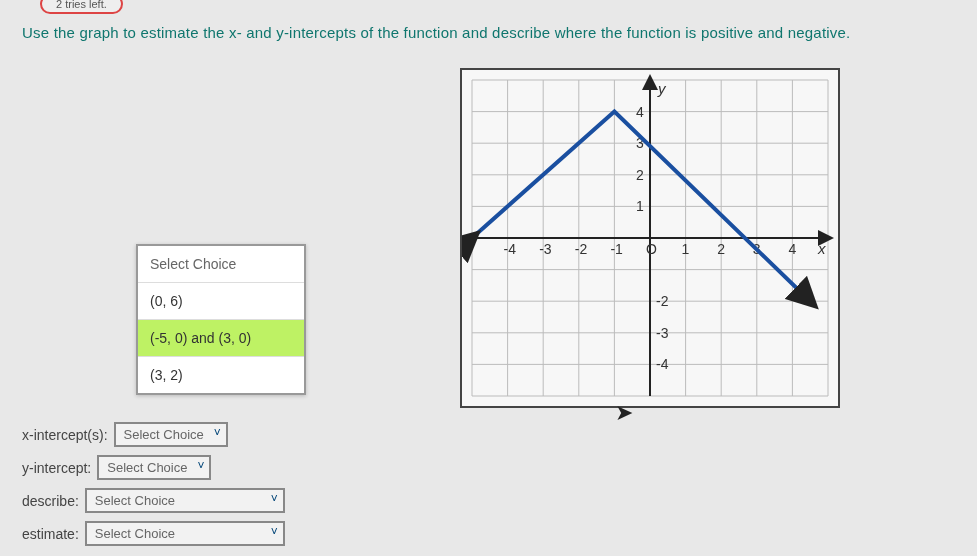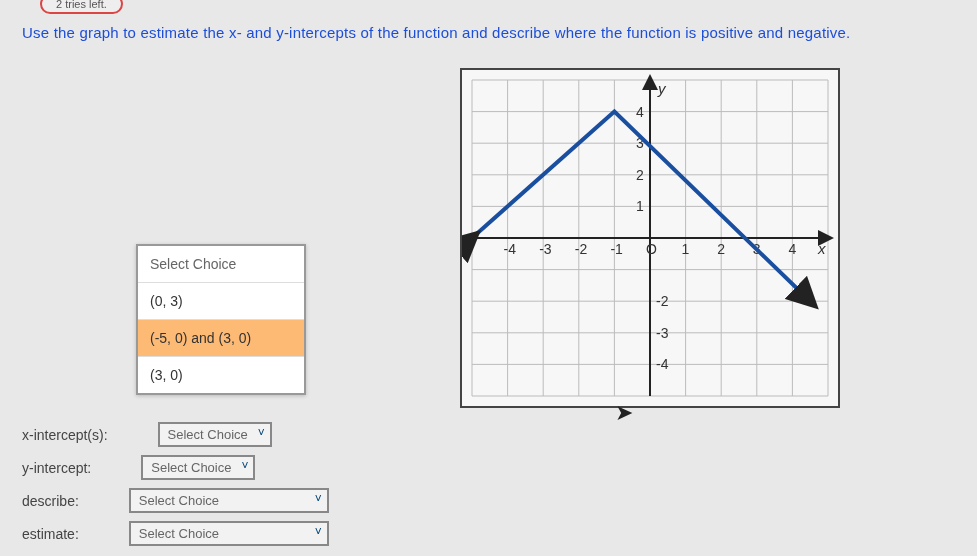--- a/index.html
+++ b/index.html
@@ -20,21 +20,21 @@
       padding: 2px 14px;
       font-size: 11px;
       color: #555;
       background: #eee;
     }
     .question {
       position: absolute;
       top: 24px;
       left: 22px;
       font-size: 15px;
-      color: #1d4ed8;
+      color: #0f766e;
       letter-spacing: 0.2px;
     }
     .graph-box {
       position: absolute;
       top: 68px;
       left: 460px;
       width: 380px;
       height: 340px;
       background: #f7f7f7;
       border: 2px solid #444;
@@ -57,29 +57,29 @@
     }
     .dropdown-panel .row {
       padding: 10px 12px;
       font-size: 14px;
       color: #333;
       border-bottom: 1px solid #ddd;
       cursor: pointer;
     }
     .dropdown-panel .row:last-child { border-bottom: none; }
     .dropdown-panel .row.header { color: #666; }
-    .dropdown-panel .row.selected { background: #fdba74; }
+    .dropdown-panel .row.selected { background: #bef264; }
     .form-area {
       position: absolute;
       top: 422px;
       left: 22px;
       font-size: 14px;
       color: #444;
     }
-    .form-area .line { margin-bottom: 8px; display: flex; align-items: center; gap: 44px; }
+    .form-area .line { margin-bottom: 8px; display: flex; align-items: center; }
     .form-area .lbl { margin-right: 6px; }
     .select-box {
       border: 2px solid #888;
       background: #f2f2f2;
       padding: 3px 22px 3px 8px;
       font-size: 13px;
       color: #666;
       position: relative;
       display: inline-block;
       cursor: pointer;
@@ -153,23 +153,23 @@
       <text x="196" y="24" font-size="15" fill="#333" font-style="italic">y</text>
       <text x="356" y="184" font-size="15" fill="#333" font-style="italic">x</text>
       <polyline points="10,168 152.4,41.6 348.2,231.2" fill="none" stroke="#1a4fa0" stroke-width="4" marker-start="url(#ah)" marker-end="url(#ah)"></polyline>
     </svg>
 </div>
 
 <div class="cursor-arrow">➤</div>
 
 <div class="dropdown-panel">
     <div class="row header">Select Choice</div>
-    <div class="row">(0, 3)</div>
+    <div class="row">(0, 6)</div>
     <div class="row selected">(-5, 0) and (3, 0)</div>
-    <div class="row">(3, 0)</div>
+    <div class="row">(3, 2)</div>
   </div>
 
 <div class="form-area">
     <div class="line">
       <span class="lbl">x-intercept(s):</span>
       <span class="select-box">Select Choice</span>
     </div>
     <div class="line">
       <span class="lbl">y-intercept:</span>
       <span class="select-box">Select Choice</span>

